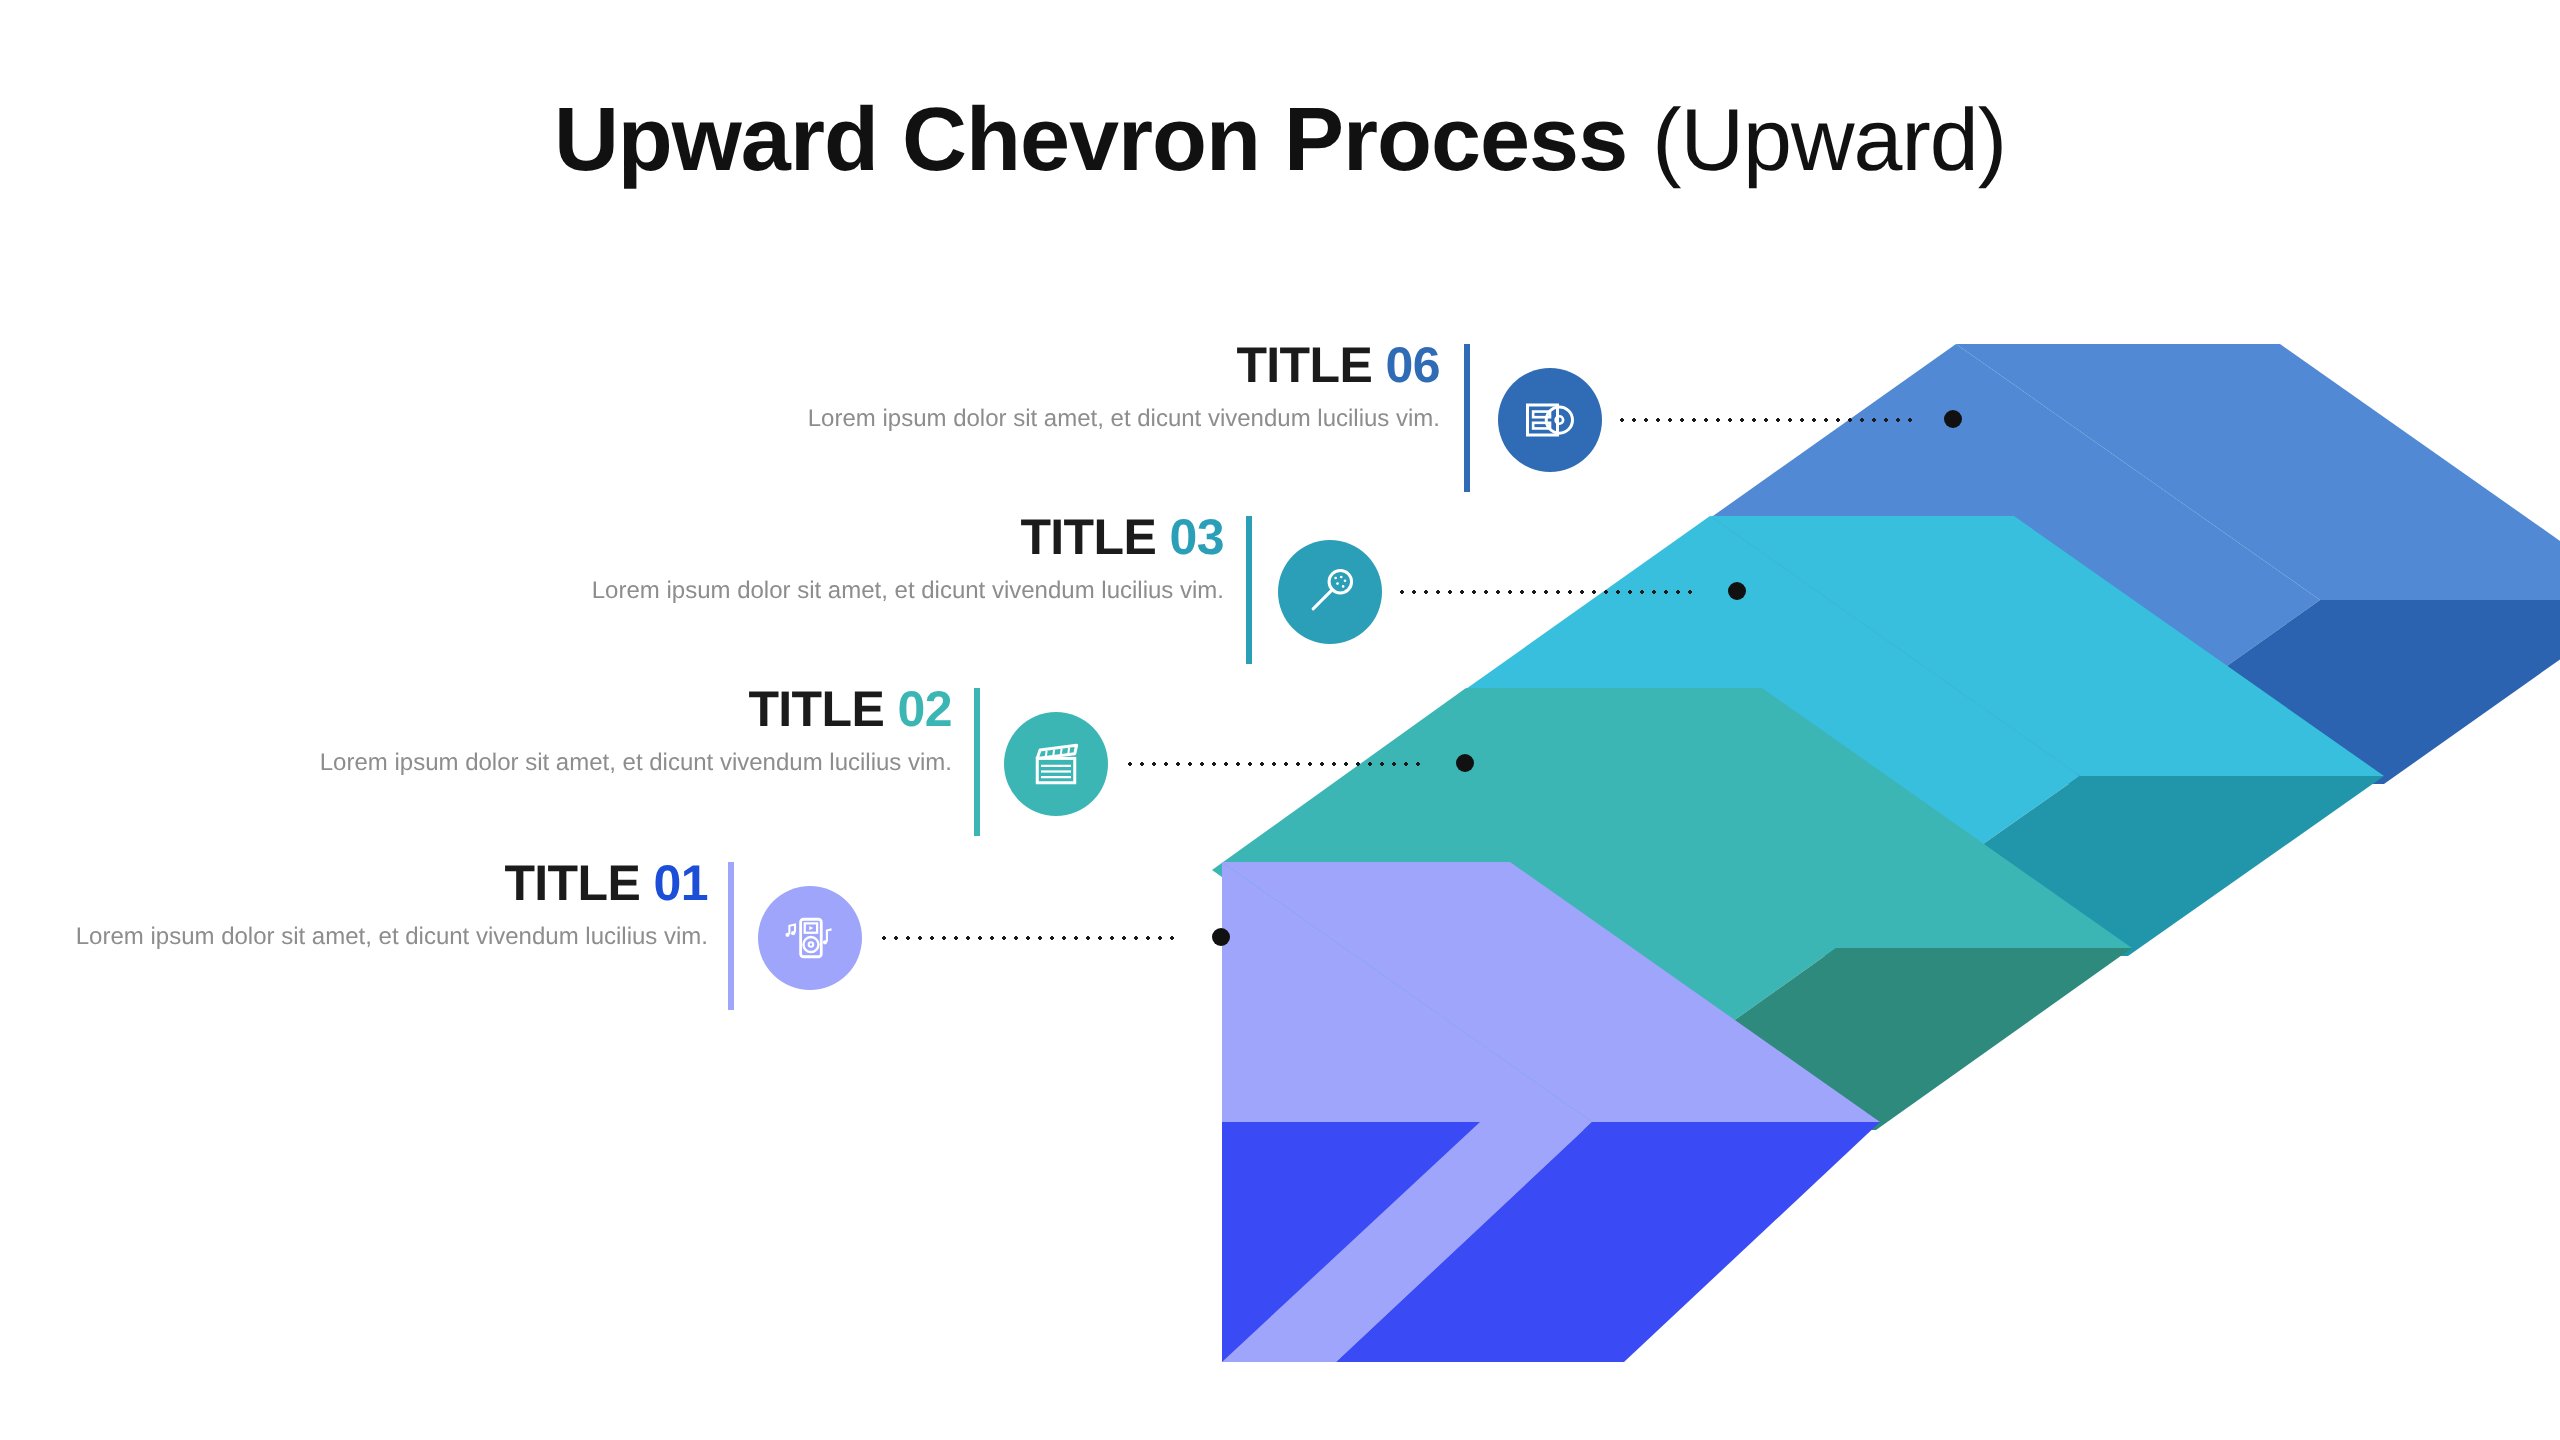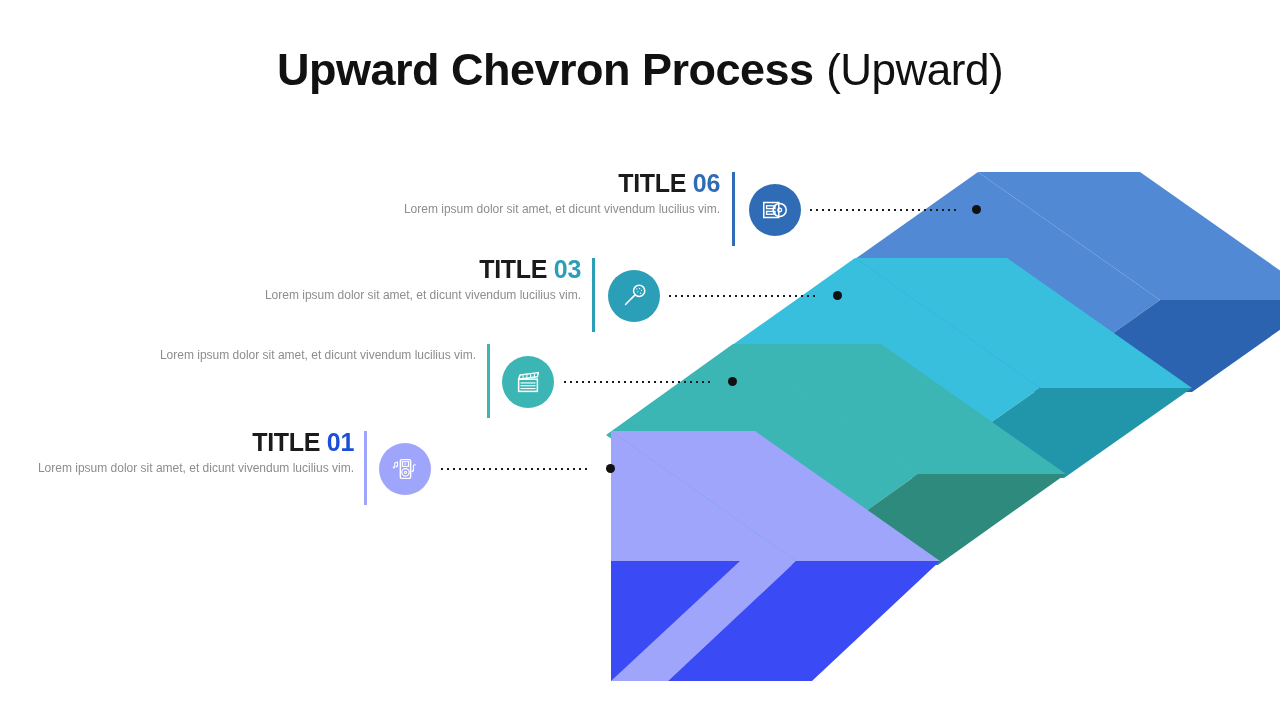--- a/index.html
+++ b/index.html
@@ -112,21 +112,21 @@
     position: absolute;
     width: 9px;
     height: 9px;
     border-radius: 50%;
     background: #111111;
     top: 35px;
   }
 
   
   #row-04 { left: 380px; top: 170px; width: 340px; }
-  #row-03 { left: 241px; top: 256px; width: 340px; }
+  #row-03 { left: 272px; top: 256px; width: 340px; }
   #row-02 { left: 136px; top: 342px; width: 340px; }
   #row-01 { left: 14px; top: 429px; width: 340px; }
 </style>
 </head>
 <body>
 
 <div id="slide">
 
   <div id="title-block">
     <span id="title-main">Upward Chevron Process</span><span style="font-size:45px">&nbsp;</span><span id="title-sub">(Upward)</span>
@@ -195,20 +195,24 @@
         <path d="M17.3 14.7 L9.5 22.5 L7 25 L9 23 L17.3 14.7 Z" fill="none" stroke="#ffffff" stroke-width="1.6" stroke-linejoin="round"></path>
         <line x1="17.3" y1="14.7" x2="13" y2="19" stroke="#ffffff" stroke-width="1.3"></line>
       </svg>
     </div>
     <div class="dotline" style="left:426px; width:150px;"></div>
     <div class="enddot" style="left:592px;"></div>
   </div>
 
   <div class="row" id="row-02">
     <div class="row-text">
+      <div class="row-title">
+        <span>TITLE</span>
+        <span class="num" style="color:#3cb5b5">02</span>
+      </div>
       <div class="row-desc">Lorem ipsum dolor sit amet, et dicunt vivendum lucilius vim.</div>
     </div>
     <div class="vbar" style="left:351px; background:#3cb5b5;"></div>
     <div class="icon-circle" style="left:366px; background:#3cb5b5;">
       <svg width="30" height="30" viewBox="0 0 32 32">
         <rect x="6" y="13" width="20" height="13" fill="none" stroke="#ffffff" stroke-width="1.6"></rect>
         <line x1="8" y1="17" x2="24" y2="17" stroke="#ffffff" stroke-width="1.2"></line>
         <line x1="8" y1="20" x2="24" y2="20" stroke="#ffffff" stroke-width="1.2"></line>
         <line x1="8" y1="23" x2="24" y2="23" stroke="#ffffff" stroke-width="1.2"></line>
         <path d="M6 13 L7.5 8.5 L27 6 L26 10.5 Z" fill="none" stroke="#ffffff" stroke-width="1.6" stroke-linejoin="round"></path>

